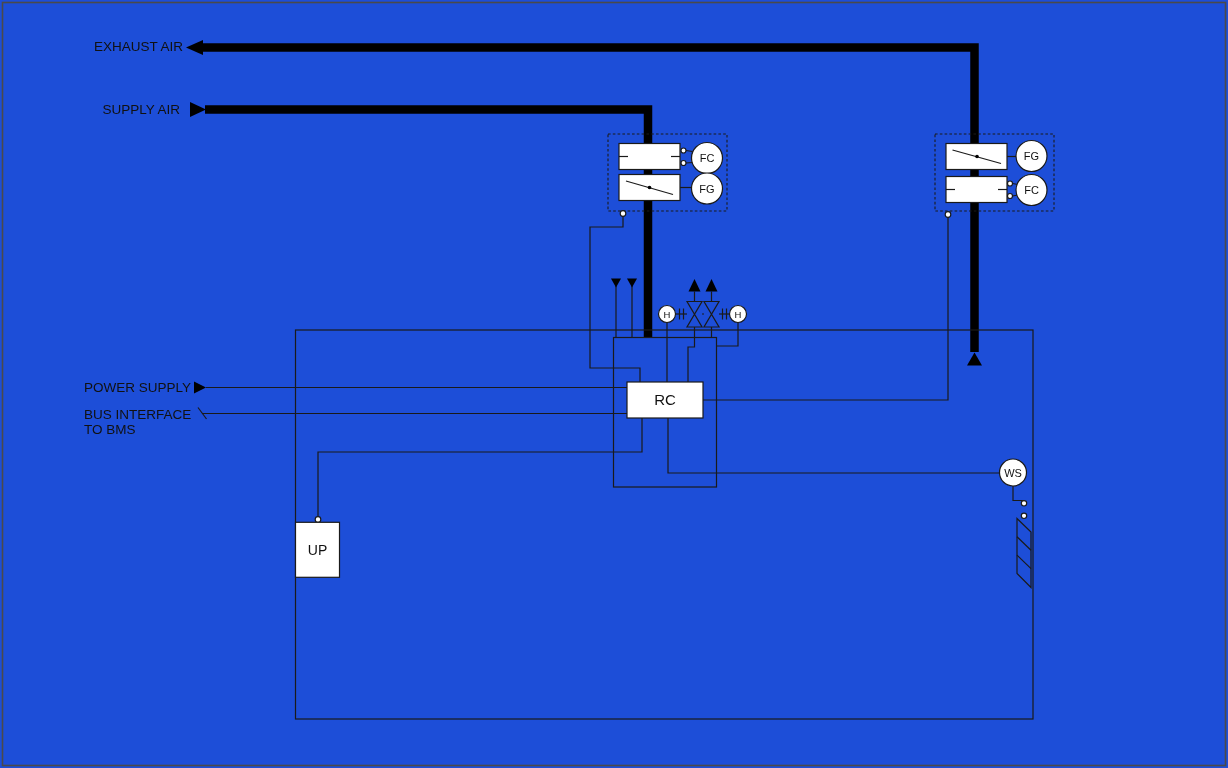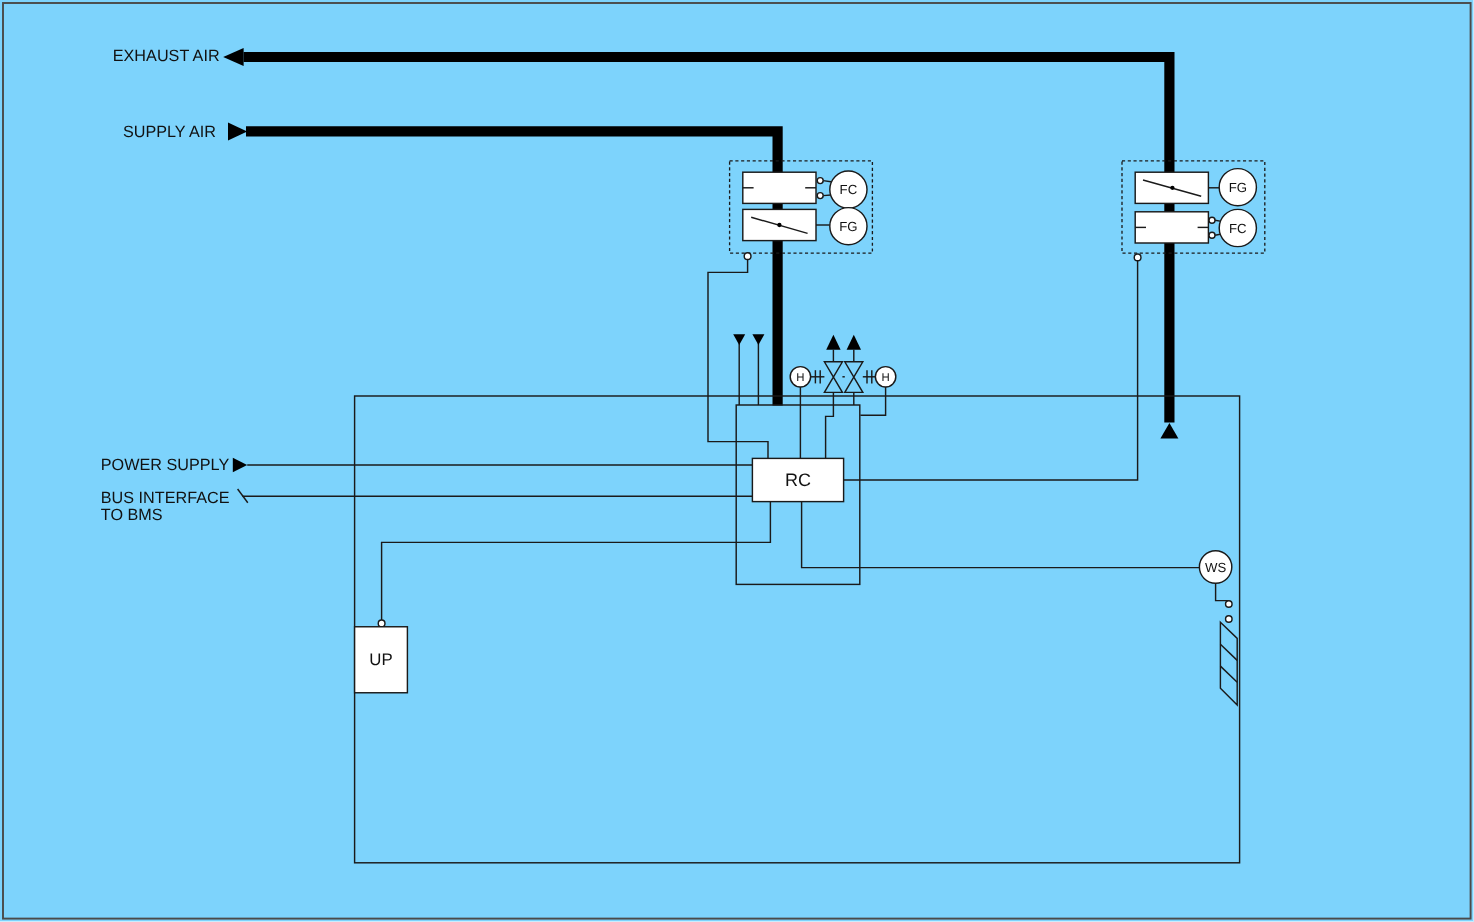--- a/index.html
+++ b/index.html
@@ -1,16 +1,16 @@
 <!DOCTYPE html>
 <html><head>
 <meta charset="utf-8">
 <style>
   html,body{margin:0;padding:0;background:#ffffff;}
-  .stage{position:relative;width:1228px;height:768px;background:#7dd3fc;overflow:hidden;}
+  .stage{position:relative;width:1228px;height:768px;background:#1d4ed8;overflow:hidden;}
   svg{display:block;}
   .ln  { stroke:#1a1a1a; stroke-width:1.2; fill:none; }
   .thick{ stroke:#000000; stroke-width:8.5; fill:none; stroke-linejoin:miter; }
   .wht { fill:#ffffff; stroke:#1a1a1a; stroke-width:1.2; }
   .dash{ fill:none; stroke:#1a1a1a; stroke-width:1.1; stroke-dasharray:2.6 2.2; }
   .blk { fill:#000000; stroke:none; }
   .txt { font-family:"Liberation Sans", sans-serif; fill:#111111; }
 </style>
 </head>
 <body>

